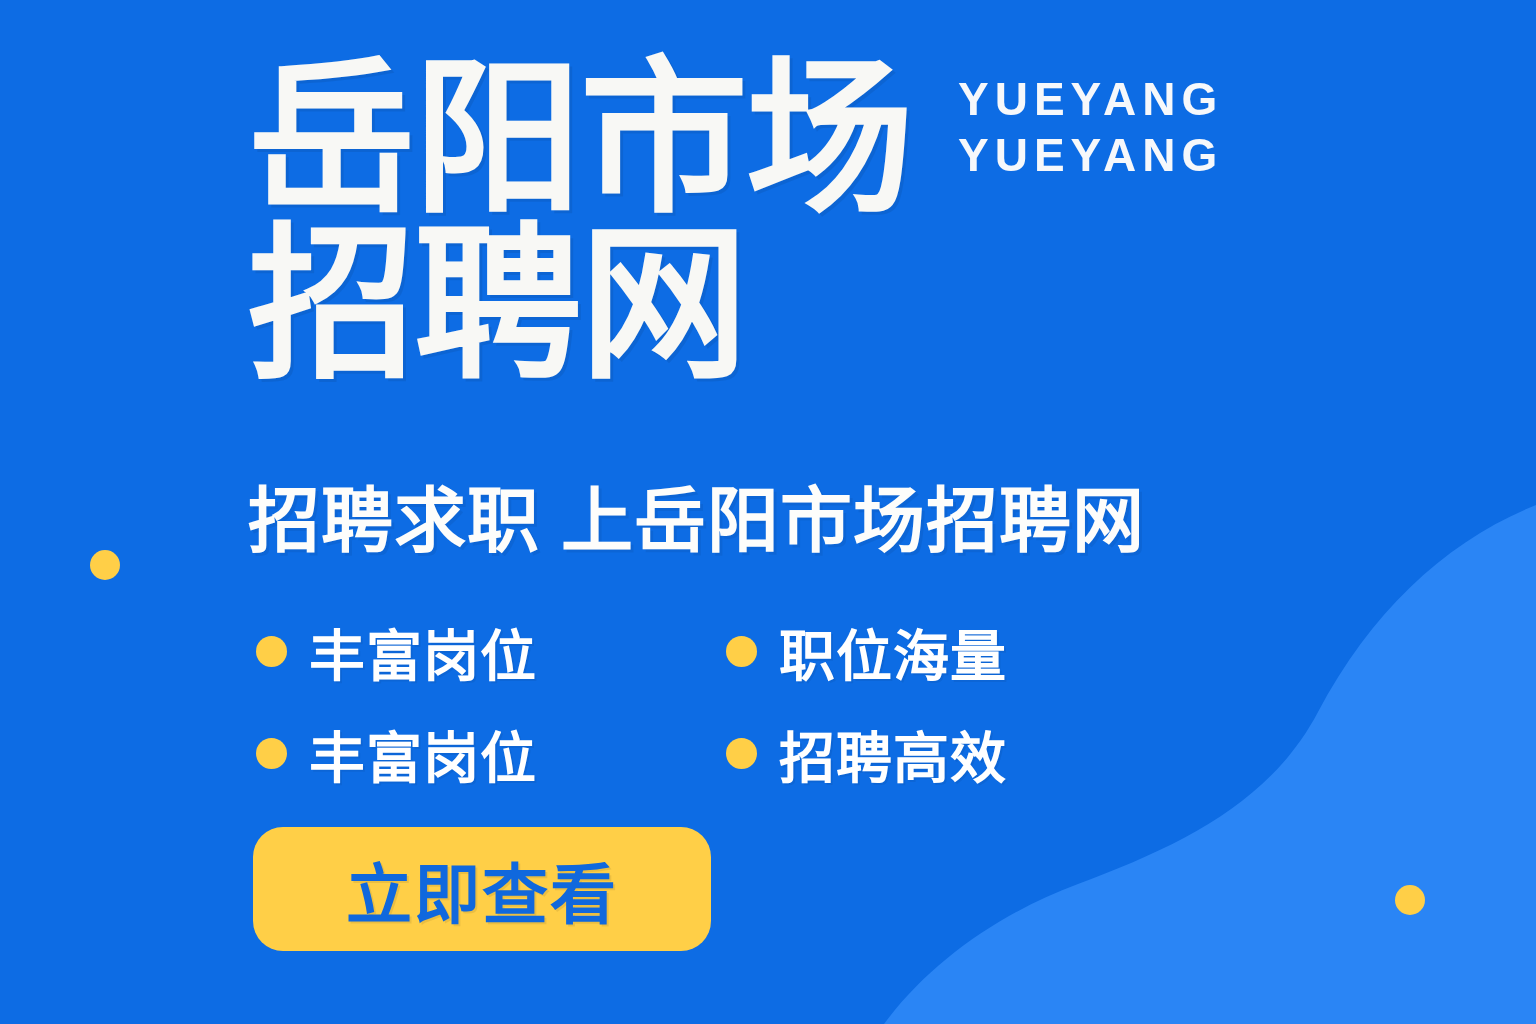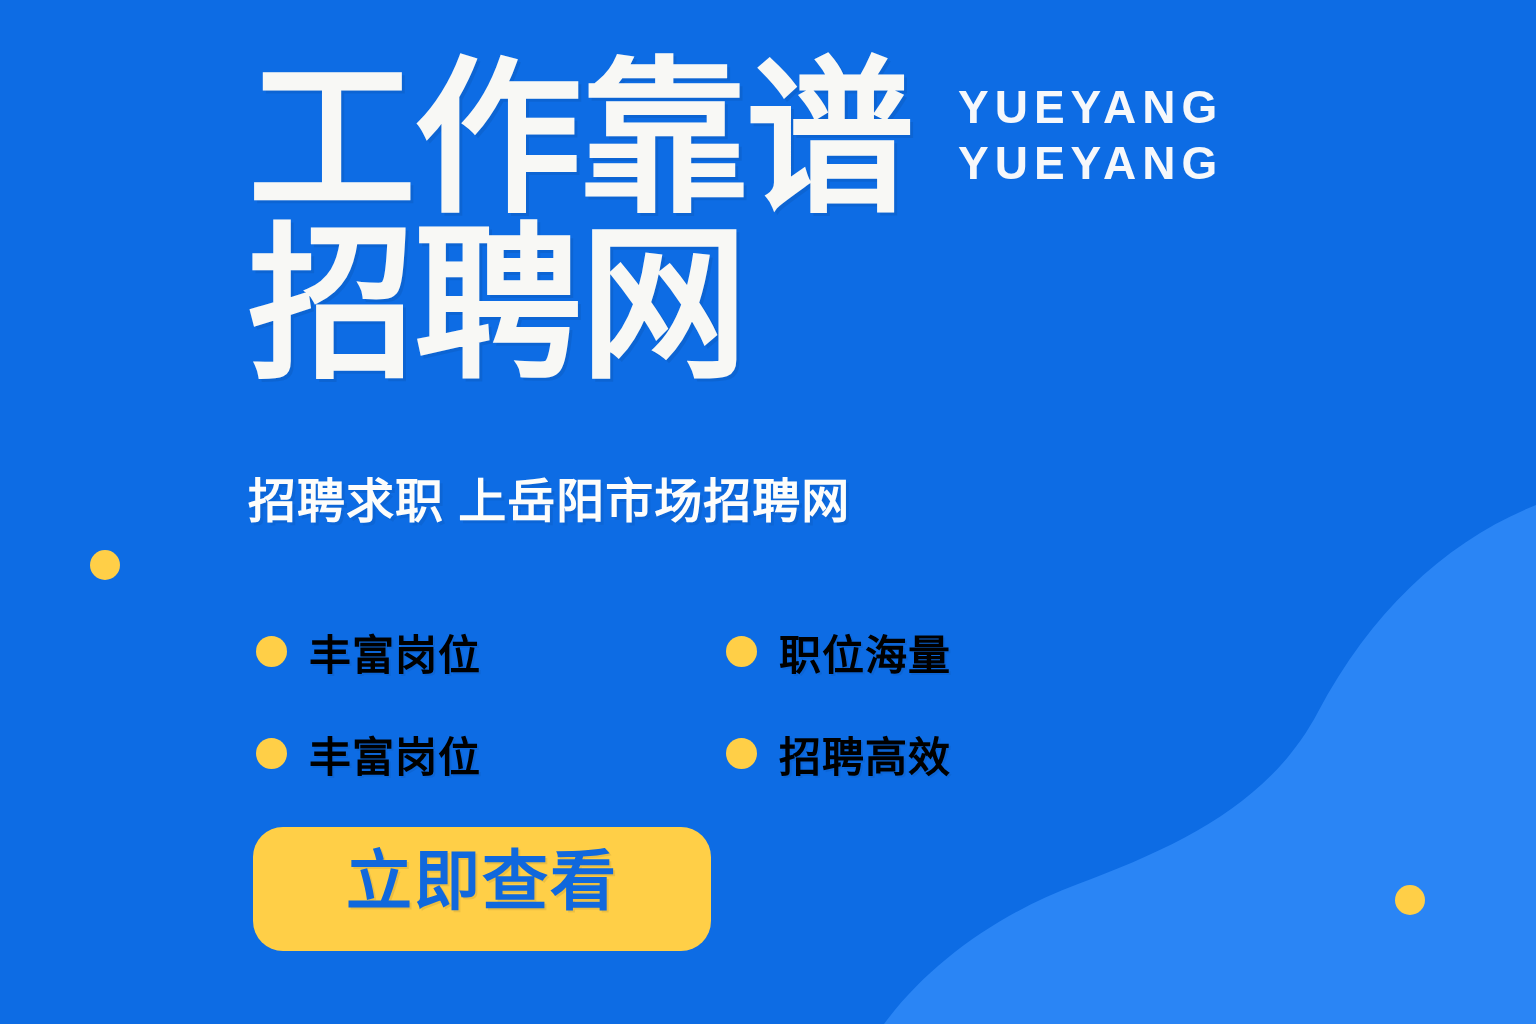--- a/index.html
+++ b/index.html
@@ -43,41 +43,41 @@
     font-size:168px;
     font-weight:700;
     line-height:0.99;
     letter-spacing:-2px;
     white-space:nowrap;
     text-shadow:3px 3px 0 rgba(0,0,0,0.07);
   }
 
   #title-pinyin {
     margin-left:46px;
-    margin-top:28px;
+    margin-top:20px;
     display:flex;
     flex-direction:column;
     gap:10px;
   }
 
   .pinyin-line {
     color:#f6f8fb;
     font-size:46px;
     font-weight:700;
     letter-spacing:6px;
     line-height:1.0;
     white-space:nowrap;
   }
 
   
   #subtitle {
     position:absolute;
     left:248px; top:462px;
     color:#fdfdfb;
-    font-size:48px;
+    font-size:72px;
     font-weight:700;
     letter-spacing:1px;
     white-space:nowrap;
     text-shadow:3px 3px 0 rgba(0,0,0,0.06);
   }
 
   
   #features {
     position:absolute;
     left:256px; top:600px;
@@ -94,38 +94,39 @@
   }
 
   .feature-dot {
     width:31px; height:31px;
     border-radius:50%;
     background:#ffcf47;
     flex:0 0 auto;
   }
 
   .feature-label {
-    color:#000000;
-    font-size:42px;
+    color:#ffffff;
+    font-size:56px;
     font-weight:700;
     letter-spacing:1px;
     white-space:nowrap;
     text-shadow:2px 2px 0 rgba(0,0,0,0.06);
   }
 
   
   #cta-button {
     position:absolute;
     left:253px; top:827px;
     width:458px; height:124px;
     background:#ffcf47;
     border:none;
     border-radius:30px;
     cursor:pointer;
     display:flex;
+    align-items:center;
     justify-content:center;
     font-family:inherit;
   }
 
   #cta-label {
     color:#1068dd;
     font-size:66px;
     font-weight:700;
     letter-spacing:2px;
     white-space:nowrap;
@@ -142,21 +143,21 @@
              C1448,540 1372,610 1318,712
              C1270,803 1180,846 1078,884
              C1000,913 930,962 884,1024
              L1536,1024 Z" fill="#2a85f5"></path>
     <circle cx="105" cy="565" r="15" fill="#ffcf47"></circle>
     <circle cx="1410" cy="900" r="15" fill="#ffcf47"></circle>
   </svg>
 
   <div id="title-block">
     <div id="title-cn">
-      <div class="title-line">工作靠谱</div>
+      <div class="title-line">岳阳市场</div>
       <div class="title-line">招聘网</div>
     </div>
     <div id="title-pinyin">
       <div class="pinyin-line">YUEYANG</div>
       <div class="pinyin-line">YUEYANG</div>
     </div>
   </div>
 
   <div id="subtitle">招聘求职 上岳阳市场招聘网</div>
 

